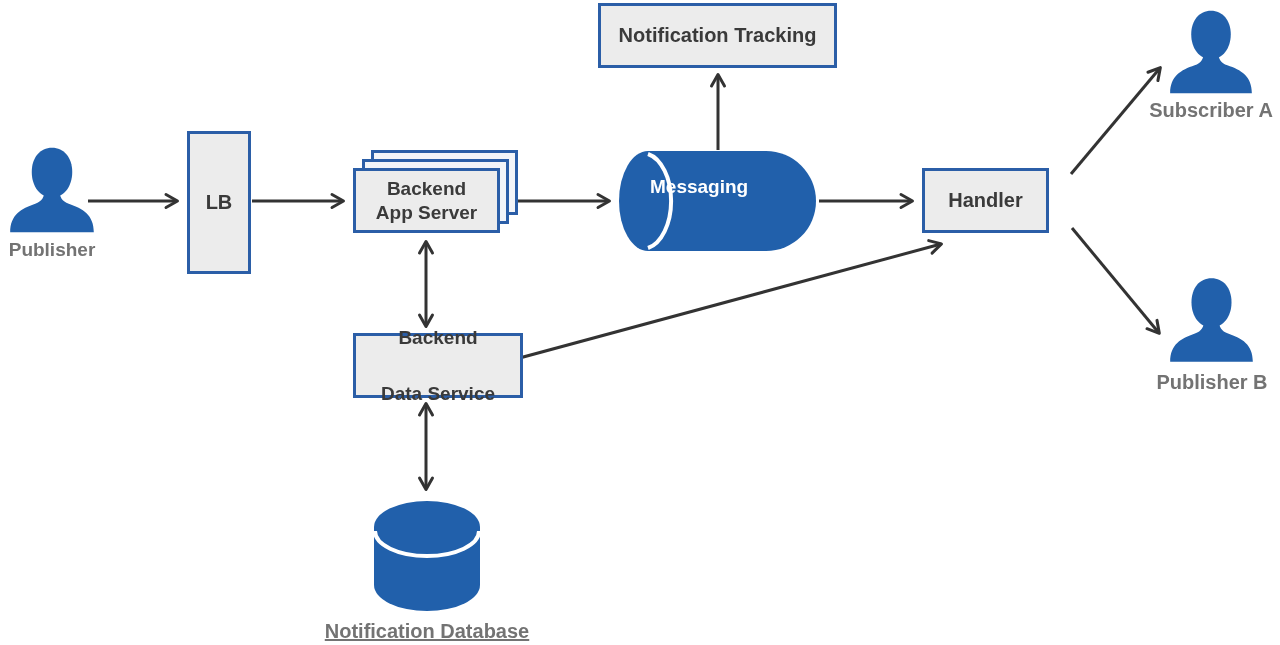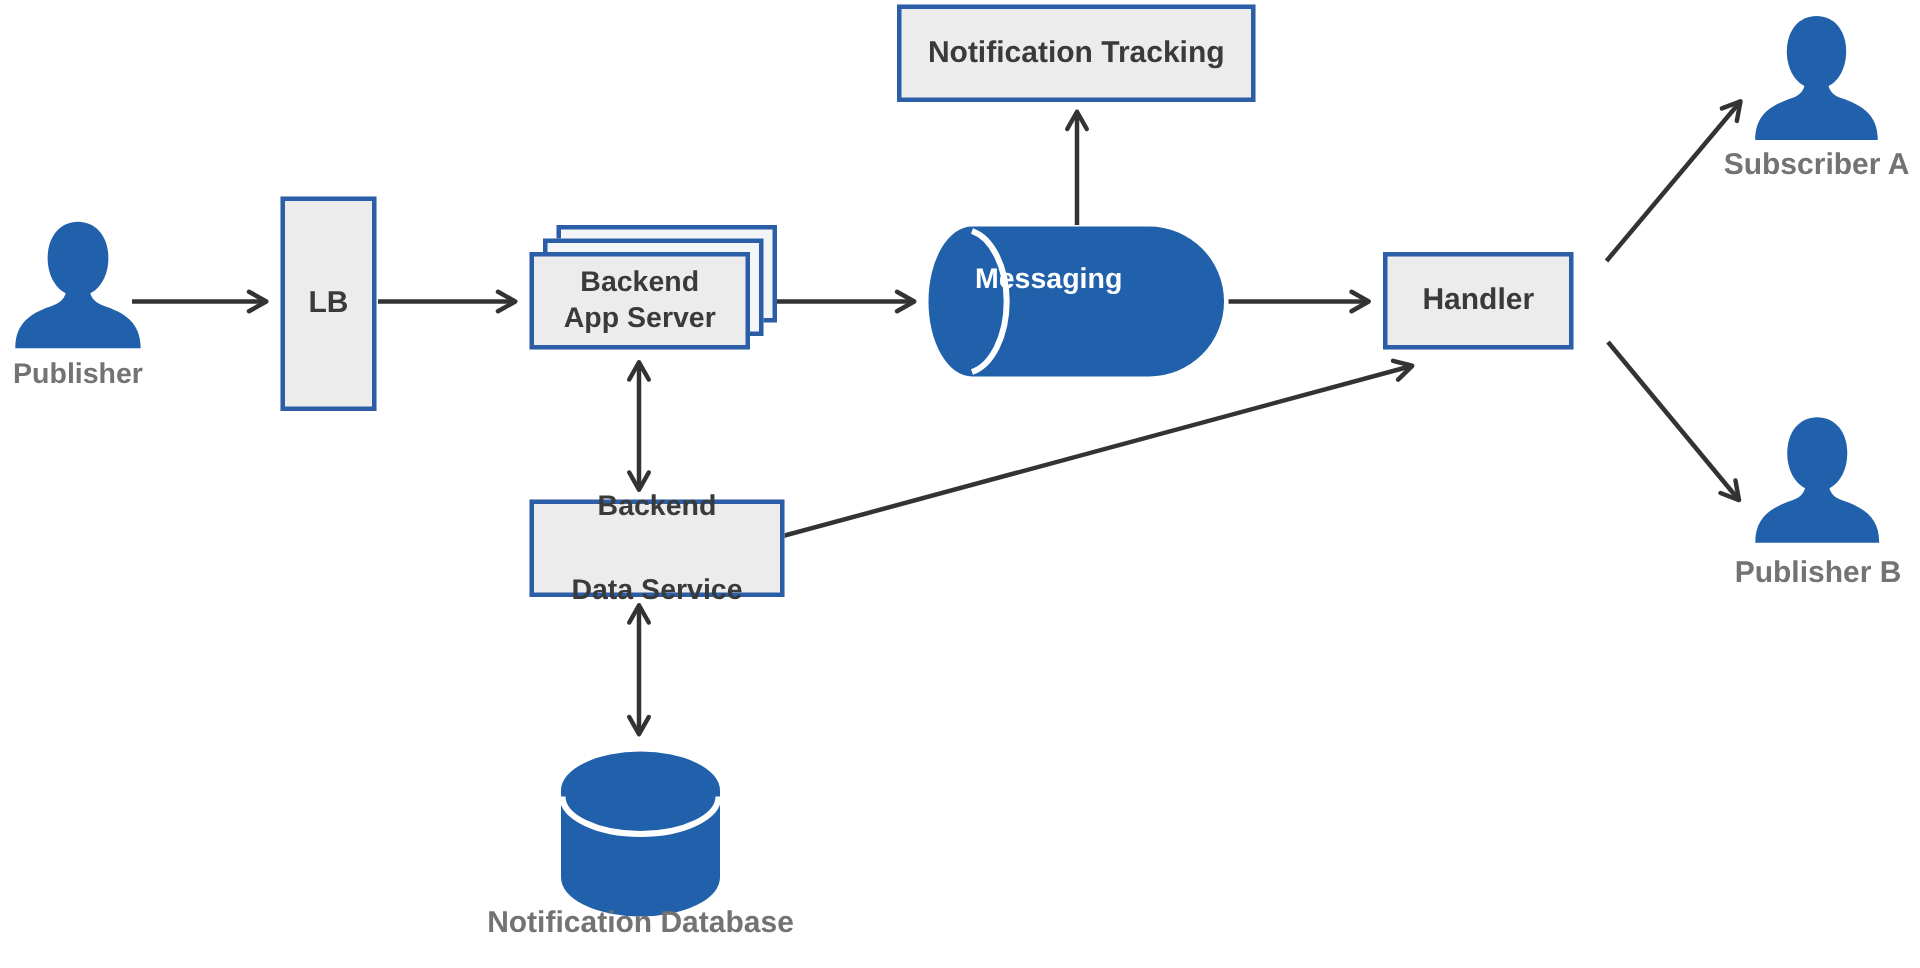--- a/index.html
+++ b/index.html
@@ -127,15 +127,15 @@
     <span class="line2span">Data Service</span>
   </div>
 
   <div class="queue-label" style="left:650px; top:174px; width:180px;">
     <span class="line2span">Messaging</span>
   </div>
 
   <div class="freelabel" style="left:0px; top:239px; width:104px; font-size:19px;">Publisher</div>
   <div class="freelabel" style="left:1145px; top:99px; width:132px;">Subscriber A</div>
   <div class="freelabel" style="left:1146px; top:371px; width:132px;">Publisher B</div>
-  <div class="freelabel" style="left:312px; top:604px; width:230px;">Notification Database</div>
+  <div class="freelabel" style="left:312px; top:620px; width:230px;text-decoration:underline;">Notification Database</div>
 
 </div>
 
 </body></html>

